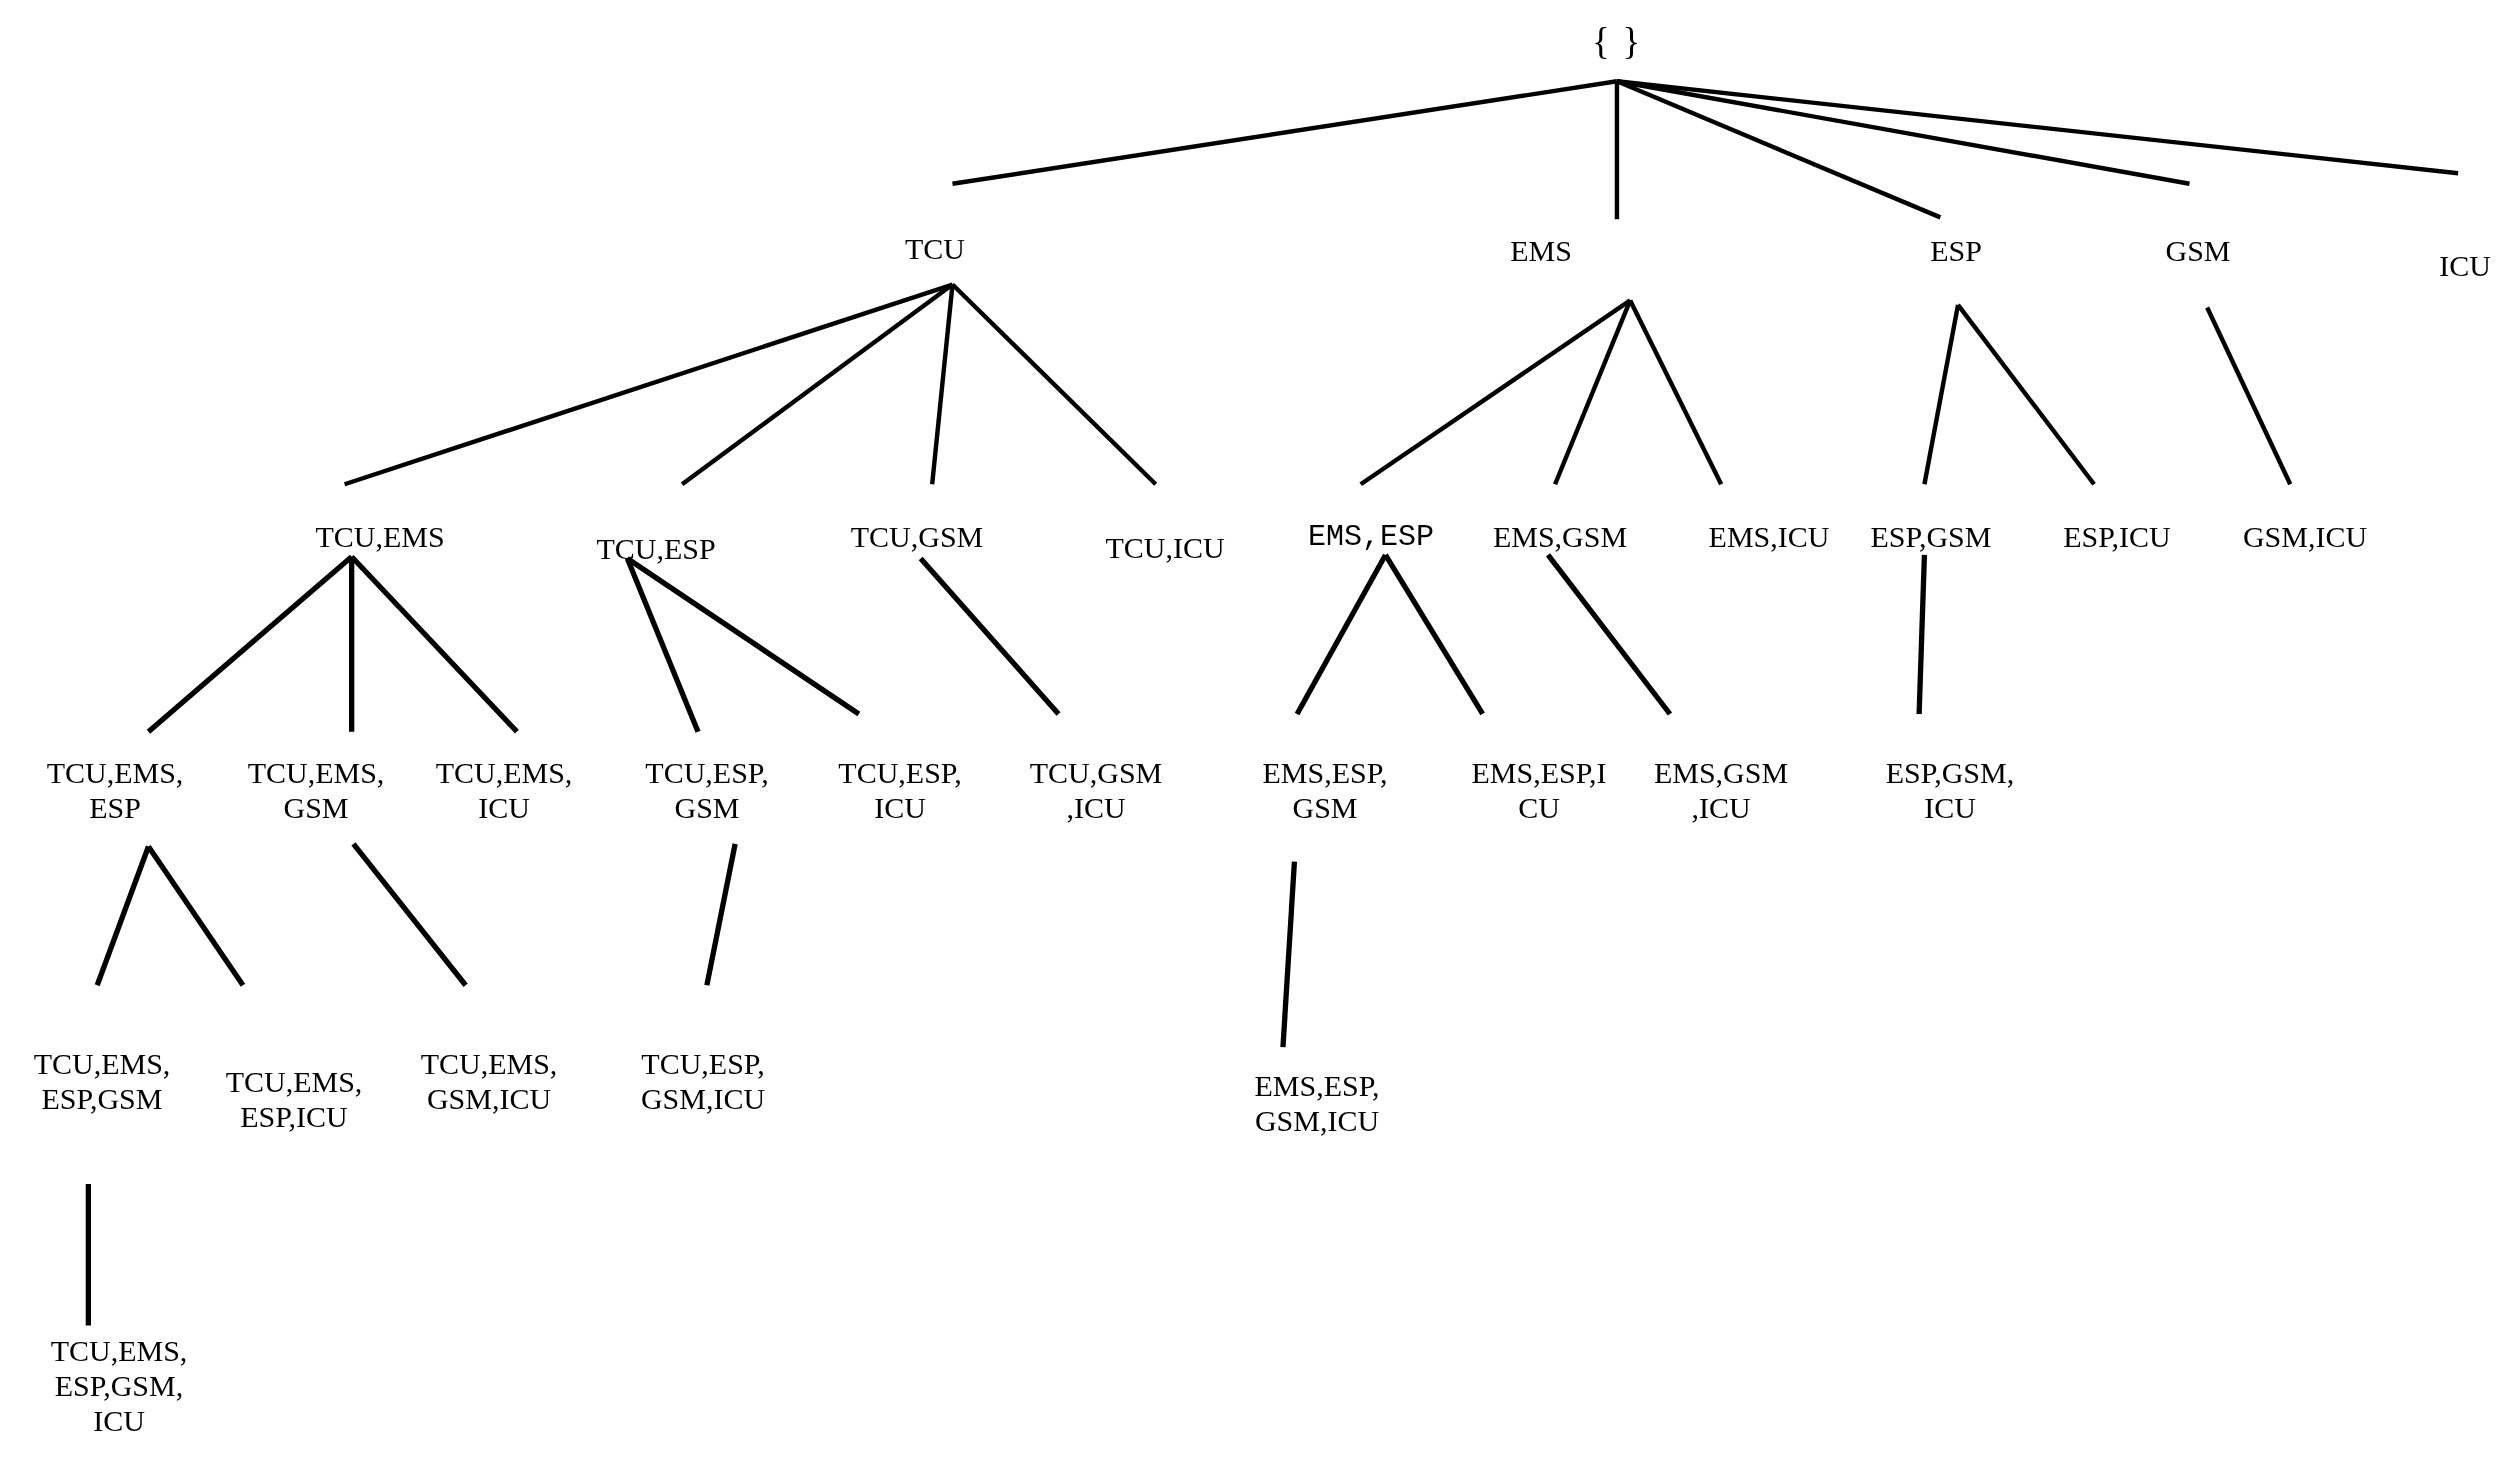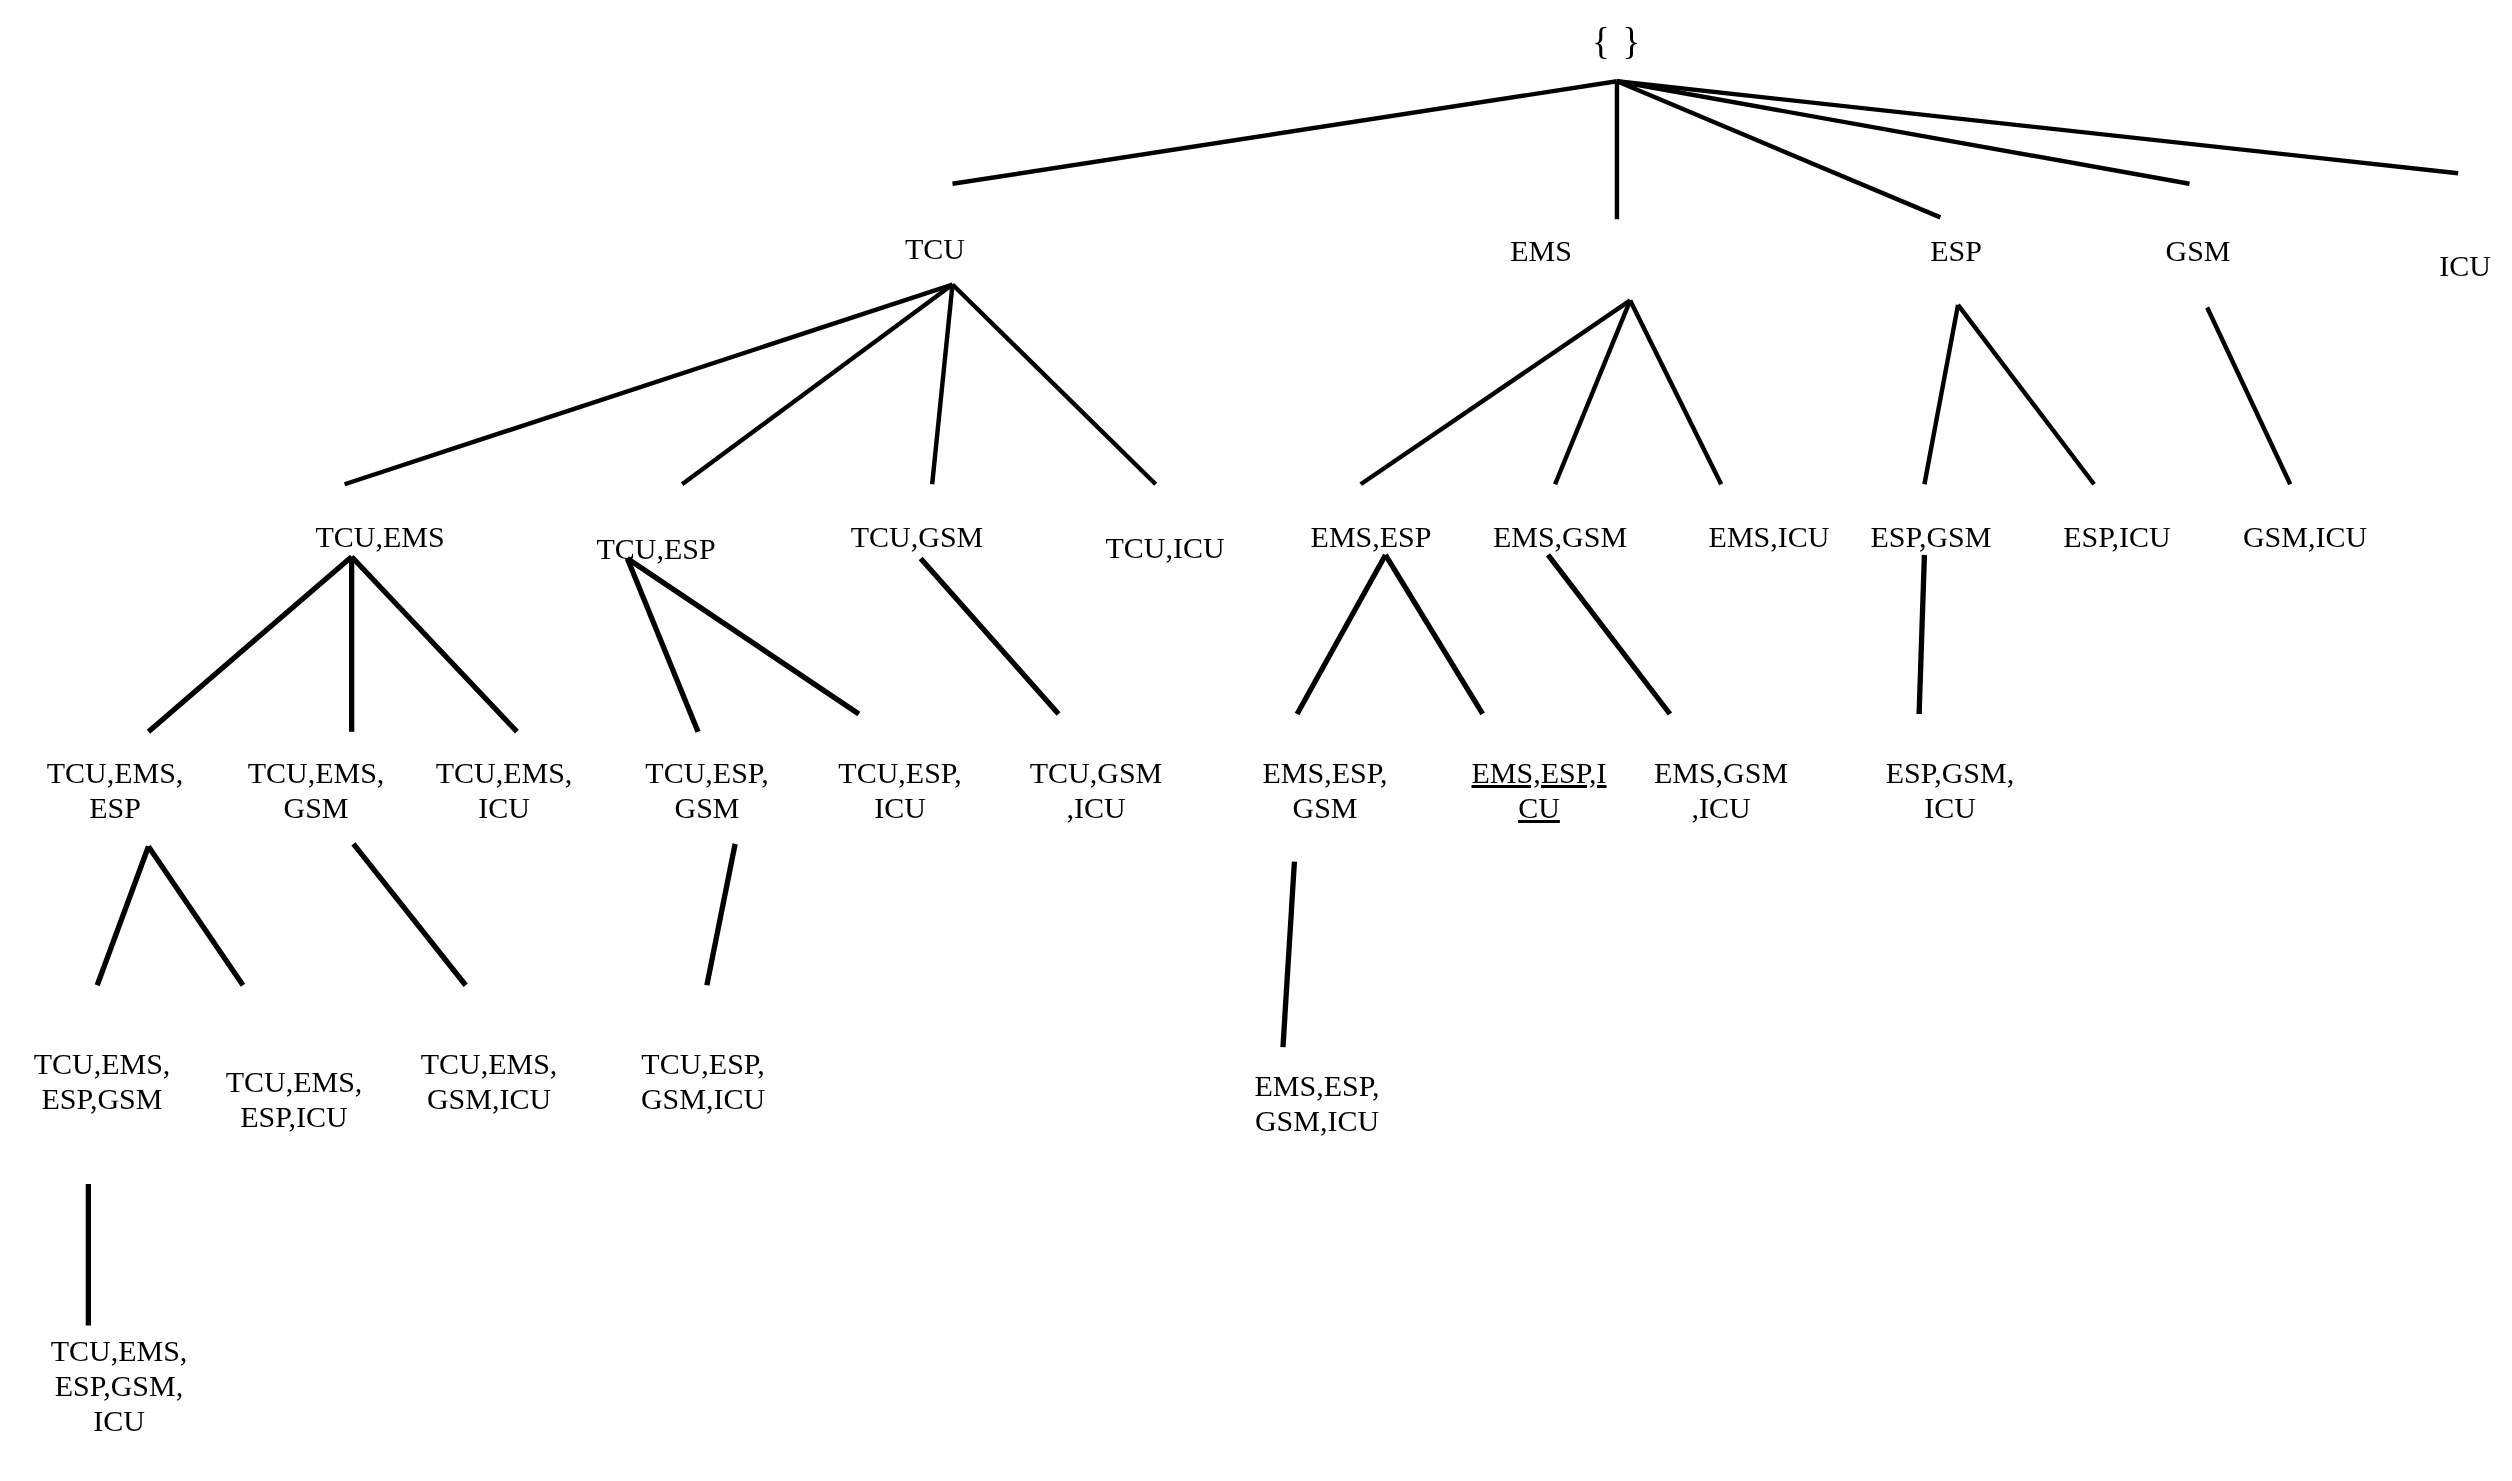--- a/index.html
+++ b/index.html
@@ -82,34 +82,34 @@
       <div class="node root" style="left: 1617px; top: 21px;"><span class="line">{ }</span></div>
       <div class="node" style="left: 935px; top: 232px;"><span class="line">TCU</span></div>
       <div class="node" style="left: 1541px; top: 234px;"><span class="line">EMS</span></div>
       <div class="node" style="left: 1956px; top: 234px;"><span class="line">ESP</span></div>
       <div class="node" style="left: 2198px; top: 234px;"><span class="line">GSM</span></div>
       <div class="node" style="left: 2465px; top: 249px;"><span class="line">ICU</span></div>
       <div class="node" style="left: 352px; top: 520px; margin-left: 28px;"><span class="line">TCU,EMS</span></div>
       <div class="node" style="left: 656px; top: 532px; font-family: Liberation Serif, serif;"><span class="line">TCU,ESP</span></div>
       <div class="node" style="left: 917px; top: 520px;"><span class="line">TCU,GSM</span></div>
       <div class="node" style="left: 1165px; top: 531px;"><span class="line">TCU,ICU</span></div>
-      <div class="node" style="left: 1371px; top: 520px;"><span class="line">EMS,ESP</span></div>
+      <div class="node" style="left: 1371px; top: 520px; font-family: Liberation Mono, monospace;"><span class="line">EMS,ESP</span></div>
       <div class="node" style="left: 1560px; top: 520px;"><span class="line">EMS,GSM</span></div>
       <div class="node" style="left: 1745px; top: 520px; margin-left: 24px;"><span class="line">EMS,ICU</span></div>
       <div class="node" style="left: 1931px; top: 520px;"><span class="line">ESP,GSM</span></div>
       <div class="node" style="left: 2117px; top: 520px;"><span class="line">ESP,ICU</span></div>
       <div class="node" style="left: 2305px; top: 520px;"><span class="line">GSM,ICU</span></div>
       <div class="node" style="left: 115px; top: 756px;"><span class="line">TCU,EMS,</span><span class="line">ESP</span></div>
       <div class="node" style="left: 316px; top: 756px;"><span class="line">TCU,EMS,</span><span class="line">GSM</span></div>
       <div class="node" style="left: 504px; top: 756px;"><span class="line">TCU,EMS,</span><span class="line">ICU</span></div>
       <div class="node" style="left: 707px; top: 756px;"><span class="line">TCU,ESP,</span><span class="line">GSM</span></div>
       <div class="node" style="left: 900px; top: 756px;"><span class="line">TCU,ESP,</span><span class="line">ICU</span></div>
       <div class="node" style="left: 1096px; top: 756px;"><span class="line">TCU,GSM</span><span class="line">,ICU</span></div>
       <div class="node" style="left: 1325px; top: 756px;"><span class="line">EMS,ESP,</span><span class="line">GSM</span></div>
-      <div class="node" style="left: 1539px; top: 756px; text-decoration: underline;"><span class="line">EMS,ESP,I</span><span class="line">CU</span></div>
+      <div class="node" style="left: 1539px; top: 756px;"><span class="line">EMS,ESP,I</span><span class="line">CU</span></div>
       <div class="node" style="left: 1721px; top: 756px;"><span class="line">EMS,GSM</span><span class="line">,ICU</span></div>
       <div class="node" style="left: 1950px; top: 756px;"><span class="line">ESP,GSM,</span><span class="line">ICU</span></div>
       <div class="node" style="left: 102px; top: 1047px;"><span class="line">TCU,EMS,</span><span class="line">ESP,GSM</span></div>
       <div class="node" style="left: 294px; top: 1065px;"><span class="line">TCU,EMS,</span><span class="line">ESP,ICU</span></div>
       <div class="node" style="left: 489px; top: 1047px;"><span class="line">TCU,EMS,</span><span class="line">GSM,ICU</span></div>
       <div class="node" style="left: 703px; top: 1047px;"><span class="line">TCU,ESP,</span><span class="line">GSM,ICU</span></div>
       <div class="node" style="left: 1317px; top: 1069px;"><span class="line">EMS,ESP,</span><span class="line">GSM,ICU</span></div>
       <div class="node" style="left: 119px; top: 1334px;"><span class="line">TCU,EMS,</span><span class="line">ESP,GSM,</span><span class="line">ICU</span></div>
     </div>
 </div>

